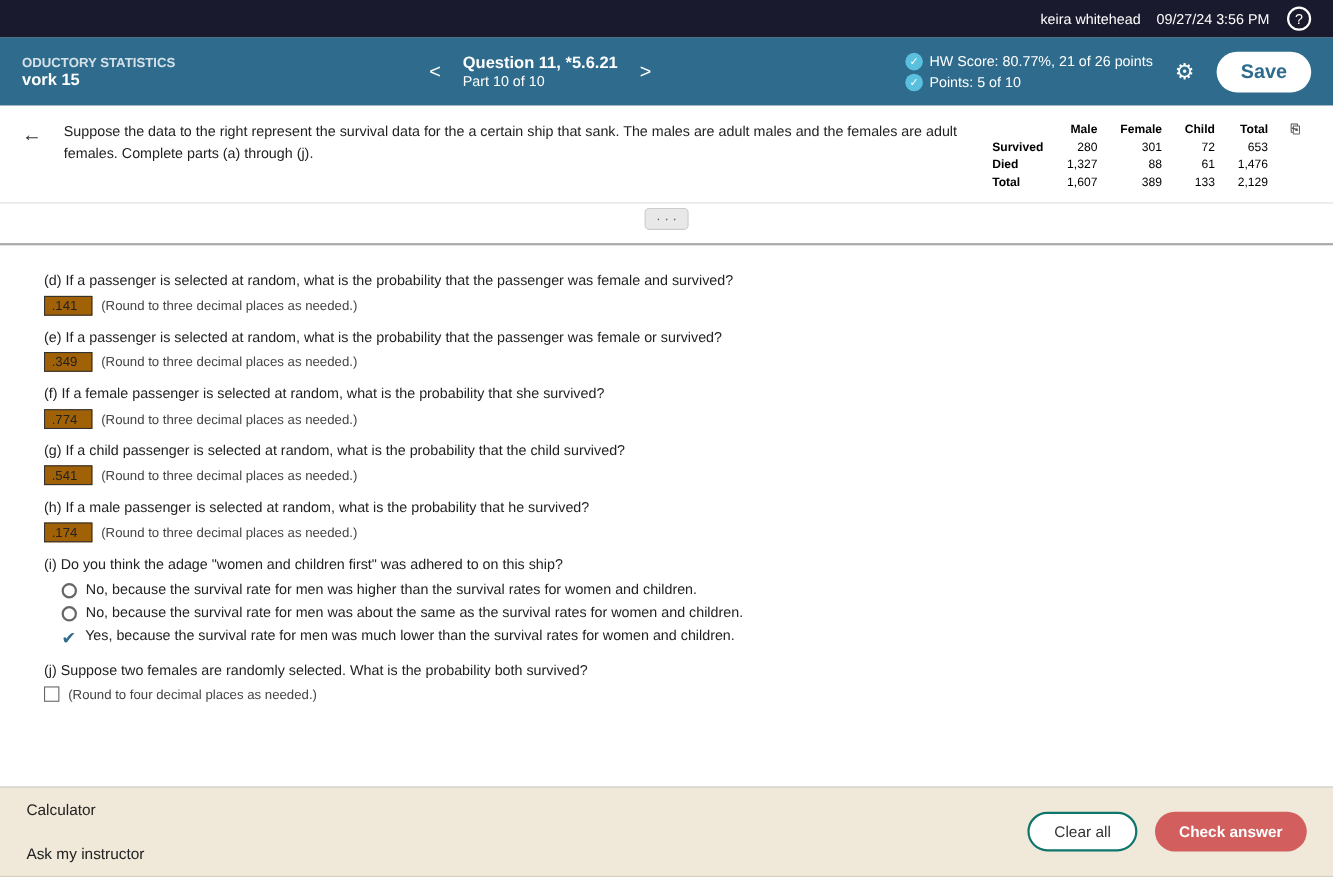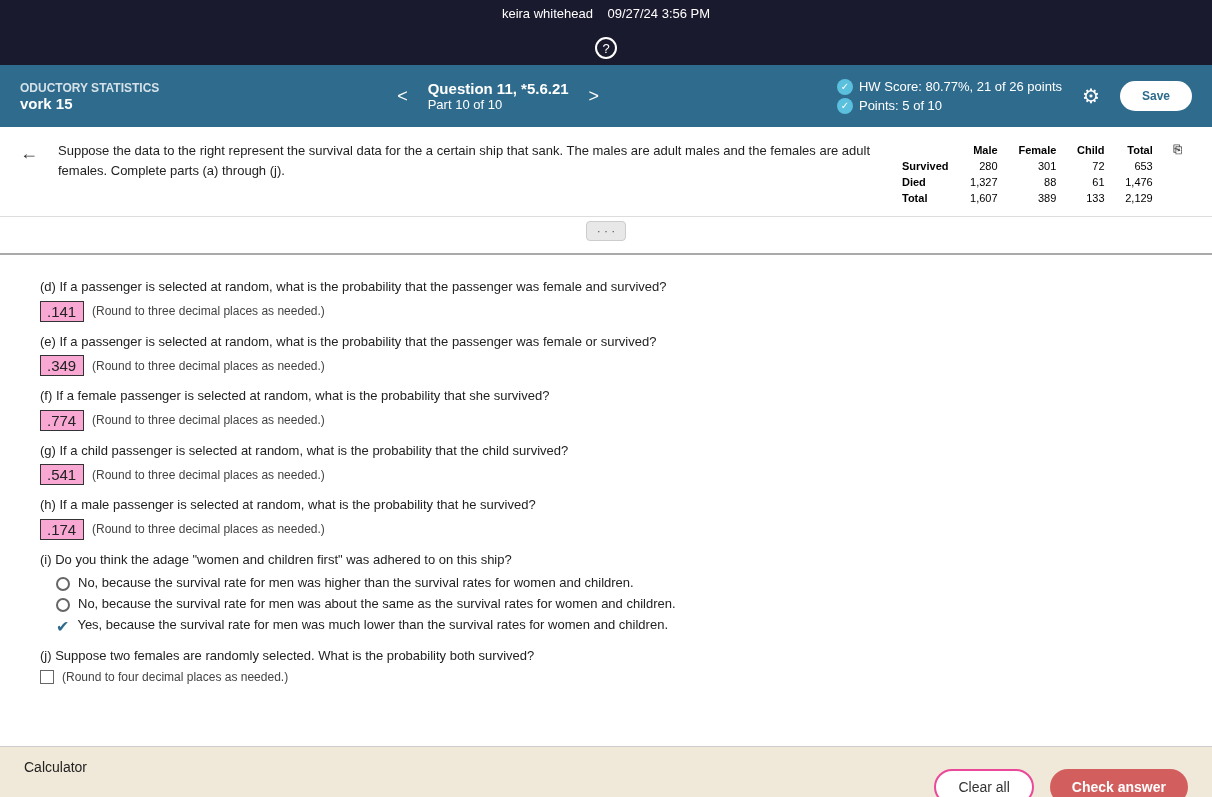--- a/index.html
+++ b/index.html
@@ -12,21 +12,20 @@
     }
     .top-bar {
       background: #1a1a2e;
       color: white;
       display: flex;
       align-items: center;
       justify-content: flex-end;
       padding: 6px 20px;
       font-size: 13px;
       gap: 16px;
-      flex-direction: column;
     }
     .top-bar-user { color: white; font-size: 13px; }
     .top-bar-help {
       width: 22px; height: 22px;
       border-radius: 50%;
       border: 2px solid white;
       display: flex; align-items: center; justify-content: center;
       color: white; font-size: 13px; cursor: pointer;
     }
     .nav-bar {
@@ -78,21 +77,21 @@
       display: flex; align-items: center; justify-content: center;
       font-size: 10px; color: white;
     }
     .gear-btn {
       background: none; border: none; color: white;
       font-size: 20px; cursor: pointer;
     }
     .save-btn {
       background: white; color: #2e6b8c;
       border: none; border-radius: 20px;
-      padding: 8px 22px; font-size: 12px;
+      padding: 8px 22px; font-size: 18px;
       font-weight: bold; cursor: pointer;
     }
     .content-area {
       background: white;
       margin: 0;
       padding: 0;
       min-height: 700px;
       display: flex;
       flex-direction: column;
     }
@@ -136,22 +135,22 @@
       color: #222;
     }
     .question-item { margin-bottom: 10px; }
     .question-label { margin-bottom: 4px; line-height: 1.5; }
     .answer-row { display: flex; align-items: center; gap: 8px; margin-bottom: 2px; }
     .answer-box {
       display: inline-block;
       border: 1px solid #333;
       padding: 1px 6px;
       min-width: 44px;
-      font-size: 15px;
-      background: #f9a8d4;
+      font-size: 12px;
+      background: #a16207;
     }
     .answer-hint { font-size: 12px; color: #444; }
     .radio-group { display: flex; flex-direction: column; gap: 5px; margin: 6px 0 6px 16px; }
     .radio-item { display: flex; align-items: flex-start; gap: 8px; font-size: 13px; }
     .radio-circle {
       width: 14px; height: 14px;
       border-radius: 50%;
       border: 2px solid #666;
       margin-top: 2px;
       flex-shrink: 0;
@@ -174,21 +173,21 @@
       display: flex;
       align-items: center;
       justify-content: space-between;
       padding: 12px 24px;
     }
     .footer-left { display: flex; gap: 24px; font-size: 14px; flex-direction: column; }
     .footer-link { color: #222; text-decoration: none; cursor: pointer; font-size: 14px; }
     .footer-right { display: flex; gap: 16px; }
     .clear-btn {
       background: white; color: #333;
-      border: 2px solid #ec4899; border-radius: 20px;
+      border: 2px solid #0f766e; border-radius: 20px;
       padding: 8px 22px; font-size: 14px;
       cursor: pointer;
     }
     .check-btn {
       background: #d35e5e; color: white;
       border: none; border-radius: 20px;
       padding: 8px 22px; font-size: 14px;
       cursor: pointer;
       font-weight: bold;
     }

